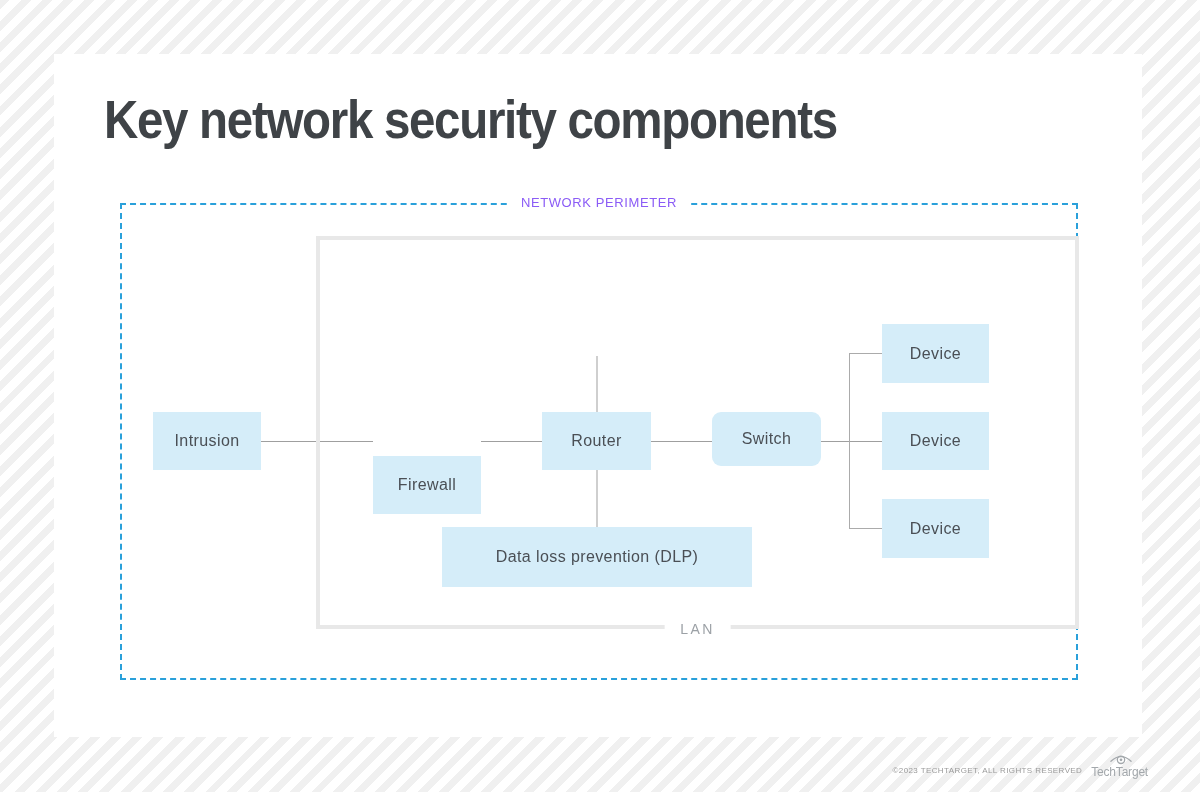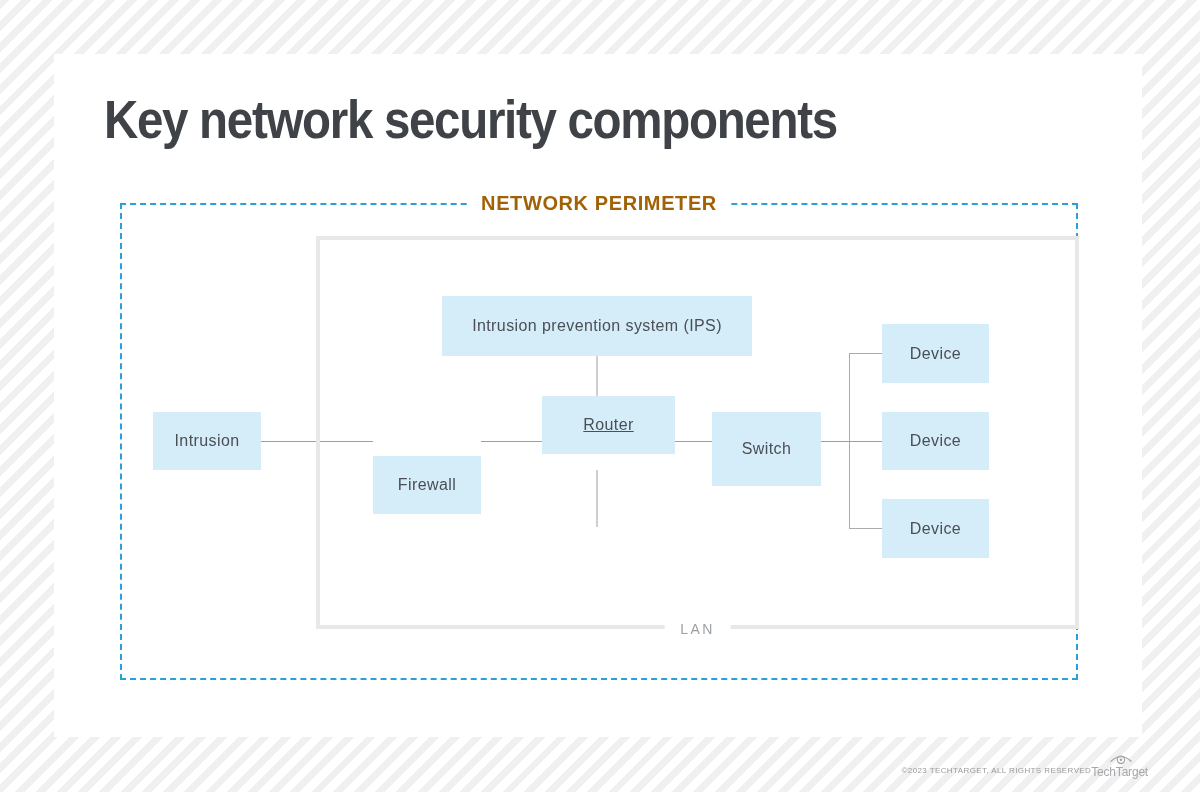--- a/index.html
+++ b/index.html
@@ -52,24 +52,24 @@
     height: 477px;
     border: 2px dashed #2aa0da;
   }
   .perimeter-label {
     position: absolute;
     left: 50%;
     top: -2px;
     transform: translate(-50%, -50%);
     background: #ffffff;
     padding: 0 14px;
-    font-size: 20px;
-    font-weight: bold;
+    font-size: 13px;
+    font-weight: normal;
     letter-spacing: 0.6px;
-    color: #a16207;
+    color: #8b5cf6;
     white-space: nowrap;
     line-height: 20px;
   }
 
   .connector { position: absolute; }
   .h-line { height: 1px; background: #9f9f9f; }
   .v-line { width: 2px; background: #cfcfcf; }
   .bracket { background: #ababab; }
 
   .c-internet-firewall { left: 261px; top: 441px; width: 112px; }
@@ -109,35 +109,35 @@
     display: flex;
     align-items: center;
     justify-content: center;
     font-size: 16px;
     letter-spacing: 0.4px;
     color: #4a4f55;
     white-space: nowrap;
   }
   .n-internet { left: 153px; top: 412px; width: 108px; height: 58px; }
   .n-firewall { left: 373px; top: 412px; width: 108px; height: 58px; margin-top: 44px; }
-  .n-router   { left: 542px; top: 396px; width: 133px; height: 58px; text-decoration: underline; }
-  .n-switch   { left: 712px; top: 412px; width: 109px; height: 74px; }
+  .n-router   { left: 542px; top: 412px; width: 109px; height: 58px; }
+  .n-switch   { left: 712px; top: 412px; width: 109px; height: 54px; border-radius: 9px; }
   .n-ips      { left: 442px; top: 296px; width: 310px; height: 60px; }
   .n-dlp      { left: 442px; top: 527px; width: 310px; height: 60px; }
   .n-device1  { left: 882px; top: 324px; width: 107px; height: 59px; }
   .n-device2  { left: 882px; top: 412px; width: 107px; height: 58px; }
   .n-device3  { left: 882px; top: 499px; width: 107px; height: 59px; }
 
   .footer {
     position: absolute;
     top: 757px;
     right: 52px;
     display: flex;
     align-items: center;
-    gap: 0;
+    gap: 9px;
   }
   .copyright {
     font-size: 8px;
     letter-spacing: 0.4px;
     color: #9b9b9b;
     padding-top: 5px;
   }
   .tt-logo {
     position: relative;
     font-size: 12px;
@@ -188,22 +188,22 @@
       </div>
     <div class="node n-firewall">
         <span>Firewall</span>
       </div>
     <div class="node n-router">
         <span>Router</span>
       </div>
     <div class="node n-switch">
         <span>Switch</span>
       </div>
-    <div class="node n-ips">
-        <span>Intrusion prevention system (IPS)</span>
+    <div class="node n-dlp">
+        <span>Data loss prevention (DLP)</span>
       </div>
     <div class="node n-device1">
         <span>Device</span>
       </div>
     <div class="node n-device2">
         <span>Device</span>
       </div>
     <div class="node n-device3">
         <span>Device</span>
       </div>

